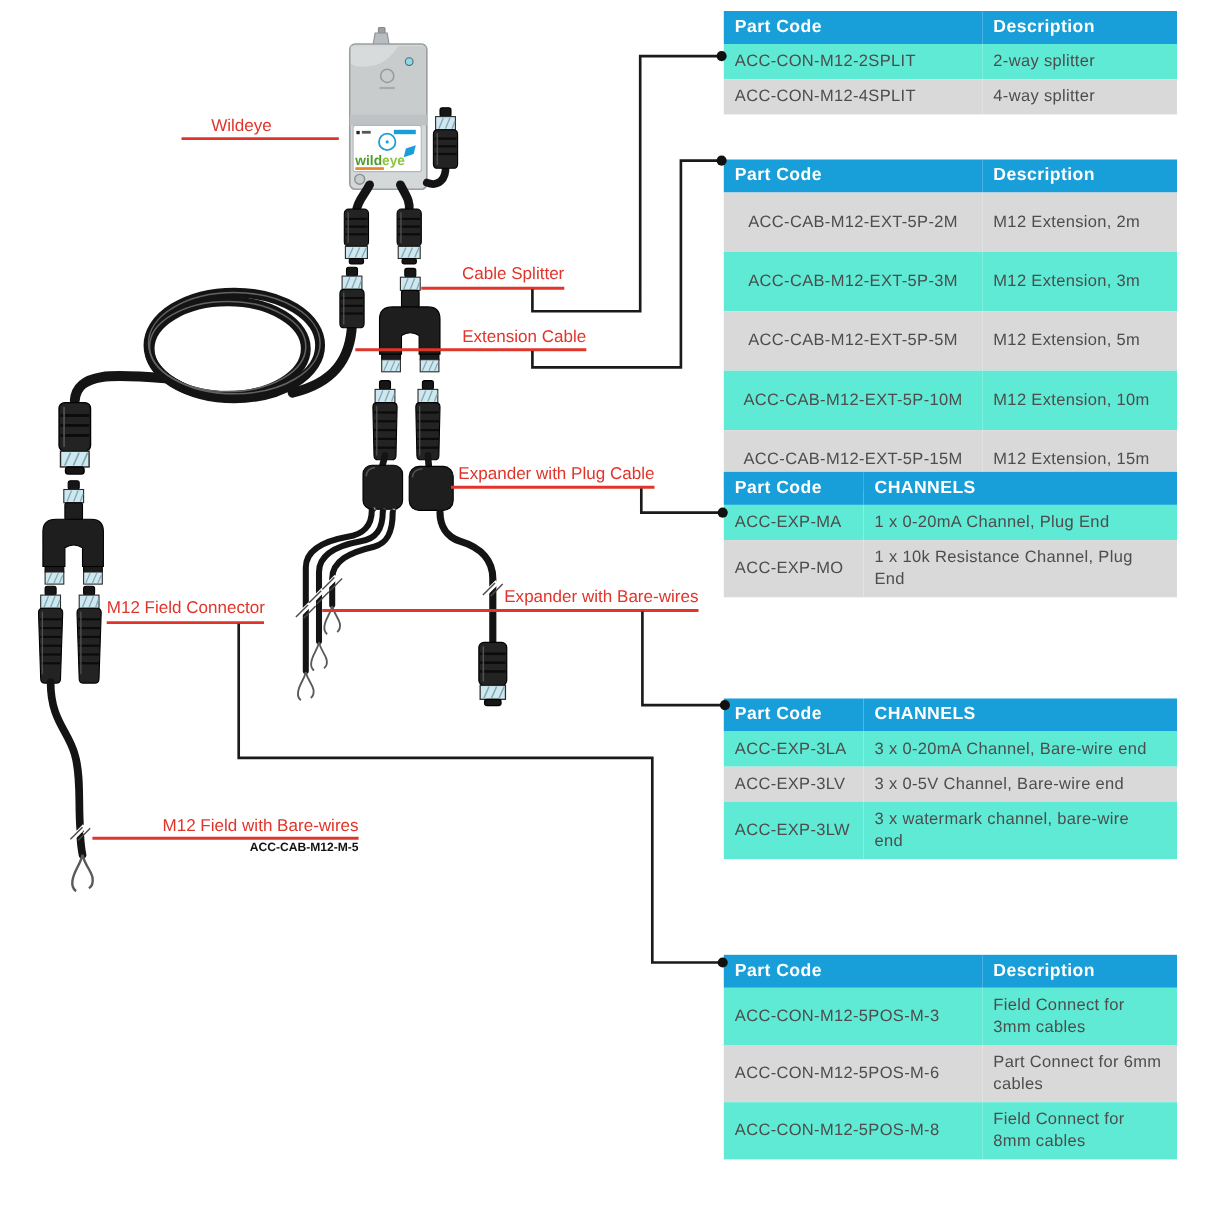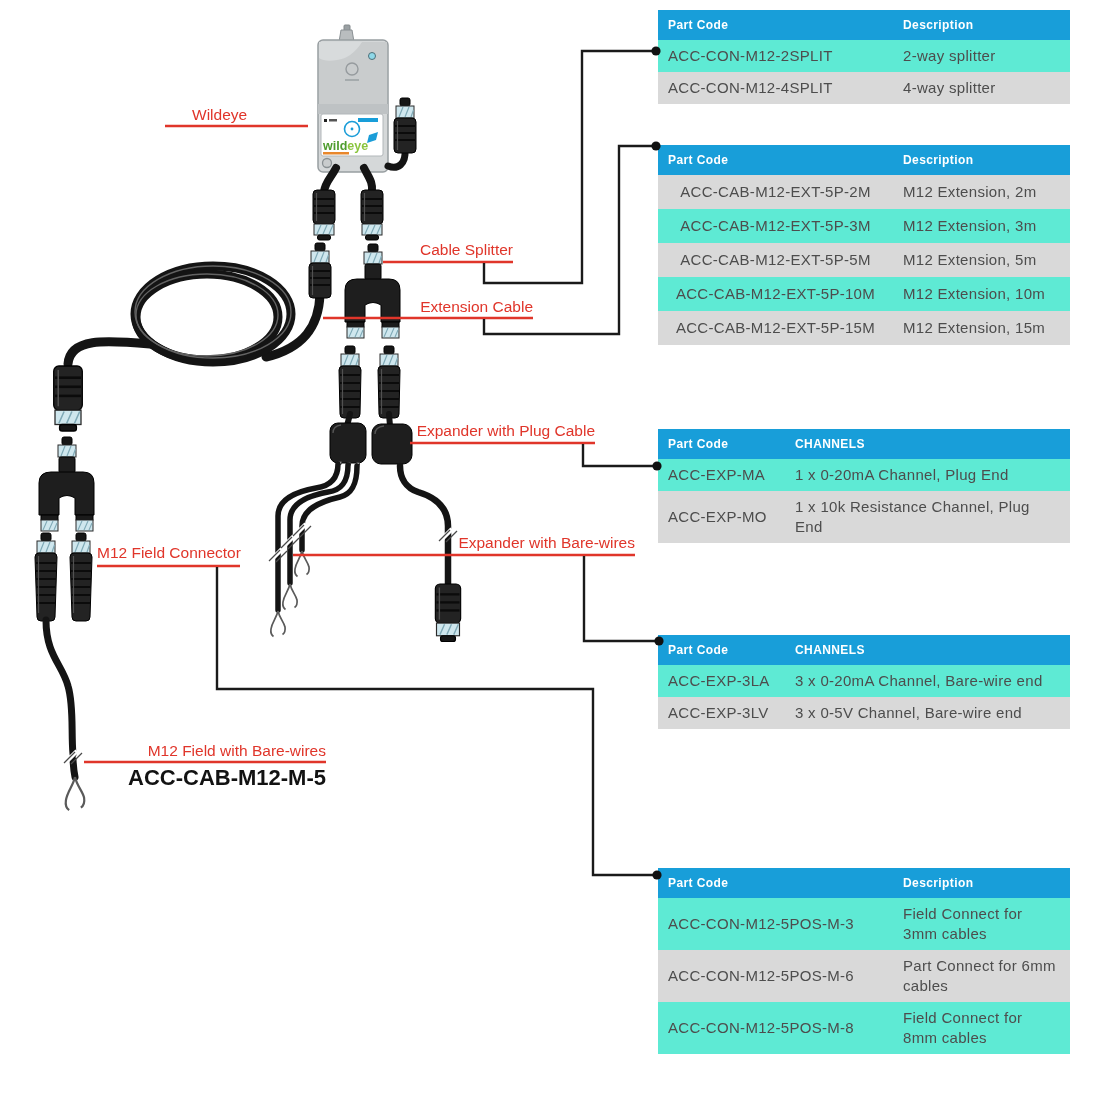--- a/index.html
+++ b/index.html
@@ -5,34 +5,34 @@
   html,body{margin:0;padding:0;background:#fff;}
   body{width:1106px;height:1100px;position:relative;overflow:hidden;
        font-family:"Liberation Sans",sans-serif;}
   .stage{position:absolute;left:0;top:0;width:1106px;height:1100px;}
   svg.diagram{position:absolute;left:0;top:0;z-index:5;pointer-events:none;}
 
   
   table.tbl{position:absolute;left:658px;width:412px;border-collapse:collapse;
             table-layout:fixed;z-index:1;color:#4d4d4d;font-size:15px;letter-spacing:.3px;}
   table.tbl th{background:#189ed9;color:#fff;font-weight:bold;text-align:left;
-               padding:5px 10px;font-size:12px;line-height:20px;letter-spacing:.4px;}
+               padding:5px 10px;font-size:16px;line-height:20px;letter-spacing:.4px;}
   table.tbl td{padding:6px 10px;line-height:20px;vertical-align:middle;background:#5eead4;}
-  table.t2 td{padding:7px 10px;}
+  table.t2 td{padding:17px 10px;}
   table.t2 td:first-child{text-align:center;}
   table.stripe-even tbody tr:nth-child(even) td{background:#d9d9d9;}
   table.stripe-odd  tbody tr:nth-child(odd)  td{background:#d9d9d9;}
   .colA{width:235px;} .colA-narrow{width:127px;}
   table.t3 td:last-child, table.t4 td:last-child{padding-right:18px;margin-top:28px;}
 
   
   .dlabel{position:absolute;color:#e0352a;font-size:15.5px;line-height:18px;
           z-index:6;pointer-events:none;white-space:nowrap;}
   .r{text-align:right;}
-  .dcode{position:absolute;color:#121212;font-size:22px;font-weight:600;
+  .dcode{position:absolute;color:#121212;font-size:11px;font-weight:600;
          z-index:6;text-align:right;white-space:nowrap;}
 </style>
 </head>
 <body>
 
 <div class="stage">
 
   <table class="tbl stripe-even" style="top:10px">
     <colgroup>
         <col class="colA">
@@ -126,20 +126,24 @@
     </tr>
       </thead>
     <tbody>
       <tr>
         <td>ACC-EXP-3LA</td>
         <td>3 x 0-20mA Channel, Bare-wire end</td>
         </tr>
       <tr>
         <td>ACC-EXP-3LV</td>
         <td>3 x 0-5V Channel, Bare-wire end</td>
+        </tr>
+      <tr>
+        <td>ACC-EXP-3LW</td>
+        <td>3 x watermark channel, bare-wire end</td>
         </tr>
     </tbody>
   </table>
 
   <table class="tbl stripe-even" style="top:868px">
     <colgroup>
         <col class="colA">
         <col>
       </colgroup>
     <thead>

